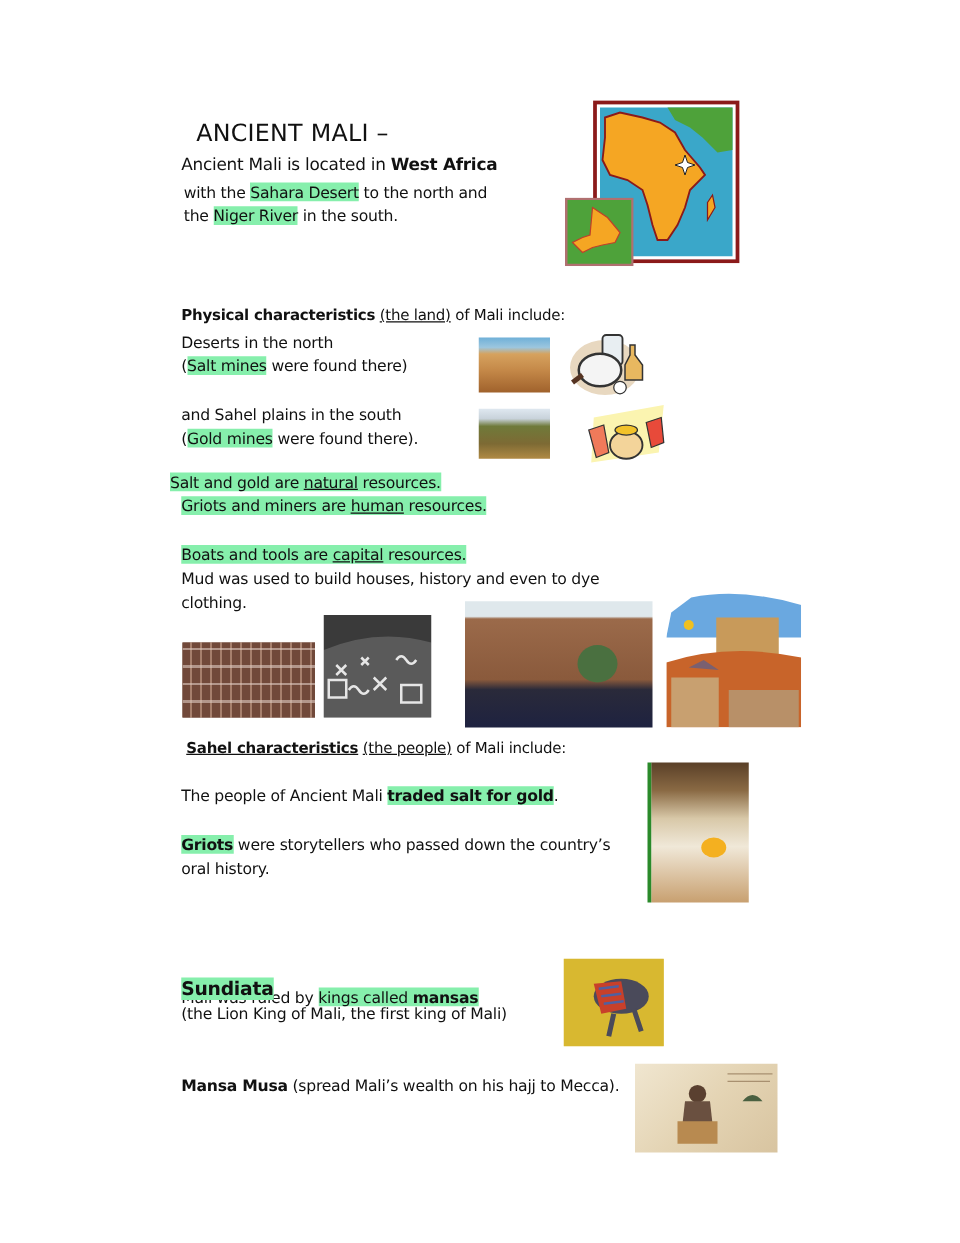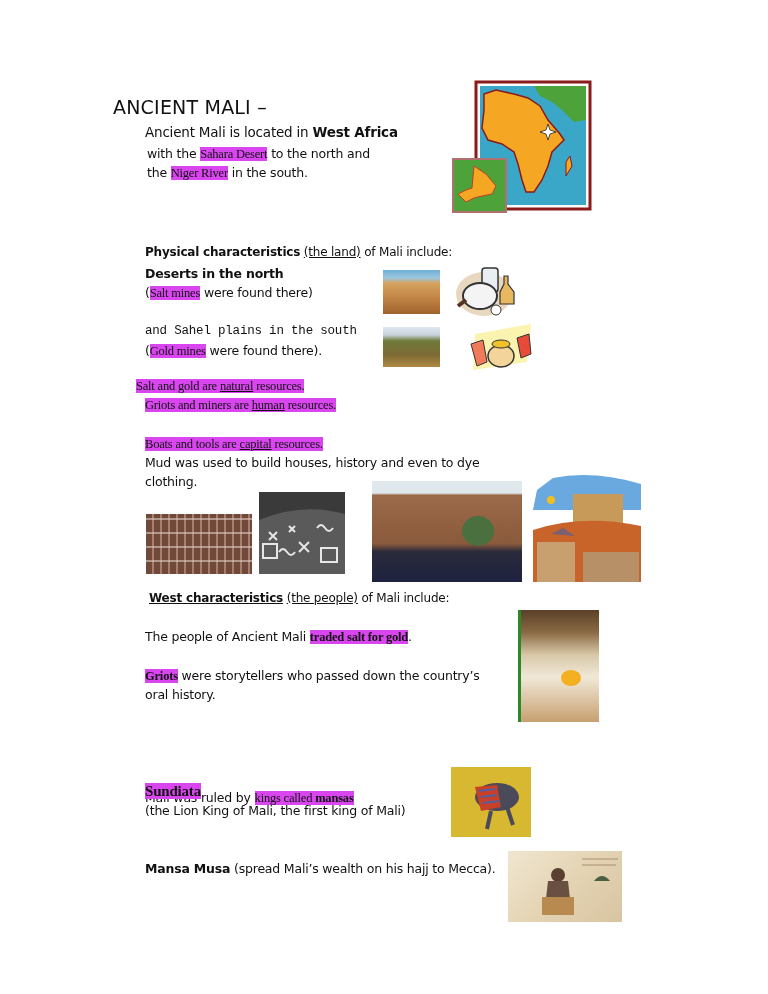--- a/index.html
+++ b/index.html
@@ -1,22 +1,22 @@
 <!DOCTYPE html>
 <html><head>
 <meta charset="utf-8">
 <style>
   html, body { margin: 0; padding: 0; background: #ffffff; }
   body { width: 768px; height: 994px; position: relative; overflow: hidden;
          font-family: "DejaVu Sans", sans-serif; color: #111; }
   .t { position: absolute; font-size: 13px; line-height: 19px; white-space: nowrap; letter-spacing: -0.2px; }
-  .hl { background: #d946ef; font-family: Liberation Serif, serif; }
+  .hl { background: #86efac; }
   .b { font-weight: bold; }
   .u { text-decoration: underline; }
-  .title { font-size: 19px; letter-spacing: 0.2px; }
+  .title { font-size: 19px; letter-spacing: 0.2px; margin-left: 44px; }
   .h2 { font-size: 12px; }
   .img { position: absolute; overflow: hidden; }
 </style>
 </head>
 <body>
 
 <div class="t title" style="left:113px; top:98px;">ANCIENT MALI –</div>
 
 <div class="t" style="left:145px; top:123px; font-size:13.5px;">
   <span>Ancient Mali is located in </span><span class="b">West Africa</span>
@@ -41,25 +41,25 @@
 <div class="img" style="left:452px; top:158px; width:55px; height:55px;">
   <svg width="55" height="55" viewBox="0 0 55 55">
     <rect x="1" y="1" width="53" height="53" fill="#4ea23a" stroke="#b07070" stroke-width="2"></rect>
     <path d="M22 8 L34 16 L44 28 L40 36 L30 38 L22 40 L14 44 L10 40 L6 36 L14 32 L20 30 Z" fill="#f5a623" stroke="#c0402a" stroke-width="1"></path>
   </svg>
 </div>
 
 <div class="t h2" style="left:145px; top:243px;">
   <span class="b">Physical characteristics</span> <span class="u">(the land)</span><span> of Mali include:</span>
 </div>
-<div class="t" style="left:145px; top:264px; font-size:12.5px;font-weight:bold;">Deserts in the north</div>
+<div class="t" style="left:145px; top:264px; font-size:12.5px;">Deserts in the north</div>
 <div class="t" style="left:145px; top:283px; font-size:12.5px;">
   <span>(</span><span class="hl">Salt mines</span><span> were found there)</span>
 </div>
-<div class="t" style="left:145px; top:322px; font-size:12.5px;font-family:Liberation Mono, monospace;">and Sahel plains in the south</div>
+<div class="t" style="left:145px; top:322px; font-size:12.5px;">and Sahel plains in the south</div>
 <div class="t" style="left:145px; top:341px; font-size:12.5px;">
   <span>(</span><span class="hl">Gold mines</span><span> were found there).</span>
 </div>
 
 <div class="img" style="left:383px; top:270px; width:57px; height:44px; background:linear-gradient(180deg,#6fb0d8 0%,#9cc6de 18%,#d6a25e 30%,#c48848 60%,#a0622c 100%);"></div>
 
 <div class="img" style="left:452px; top:262px; width:70px; height:60px;">
   <svg width="70" height="60" viewBox="0 0 70 60">
     <ellipse cx="32" cy="32" rx="28" ry="22" fill="#e8d8c0"></ellipse>
     <rect x="30" y="6" width="16" height="24" rx="3" fill="#e8eef2" stroke="#333" stroke-width="1.5"></rect>
@@ -122,21 +122,21 @@
     <circle cx="18" cy="30" r="4" fill="#f0c020"></circle>
     <rect x="40" y="24" width="50" height="30" fill="#c89a5a"></rect>
     <path d="M0 60 Q50 44 108 56 L108 112 L0 112 Z" fill="#c8642a"></path>
     <rect x="4" y="72" width="38" height="40" fill="#c8a070"></rect>
     <path d="M18 64 L30 58 L42 66 Z" fill="#7a6070"></path>
     <rect x="50" y="82" width="56" height="30" fill="#b89068"></rect>
   </svg>
 </div>
 
 <div class="t h2" style="left:149px; top:589px;">
-  <span class="b u">West characteristics</span> <span class="u">(the people)</span><span> of Mali include:</span>
+  <span class="b u">Sahel characteristics</span> <span class="u">(the people)</span><span> of Mali include:</span>
 </div>
 <div class="t" style="left:145px; top:627px; font-size:12.5px;">
   <span>The people of Ancient Mali </span><span class="hl b">traded salt for gold</span><span>.</span>
 </div>
 <div class="t" style="left:145px; top:666px; font-size:12.5px;">
   <span class="hl b">Griots</span><span> were storytellers who passed down the country’s</span>
 </div>
 <div class="t" style="left:145px; top:685px; font-size:12.5px;">oral history.</div>
 
 <div class="img" style="left:518px; top:610px; width:78px; height:112px; background:linear-gradient(180deg,#5a4028 0%,#8a6a44 20%,#d8c8a8 40%,#f0e8d8 60%,#c8a070 100%); border-left:3px solid #2a8a2a;">

